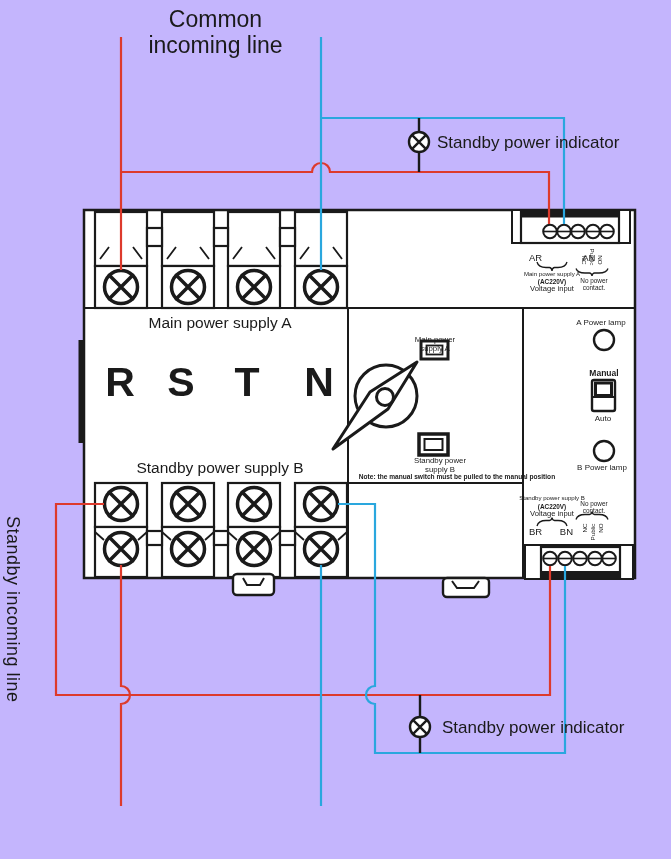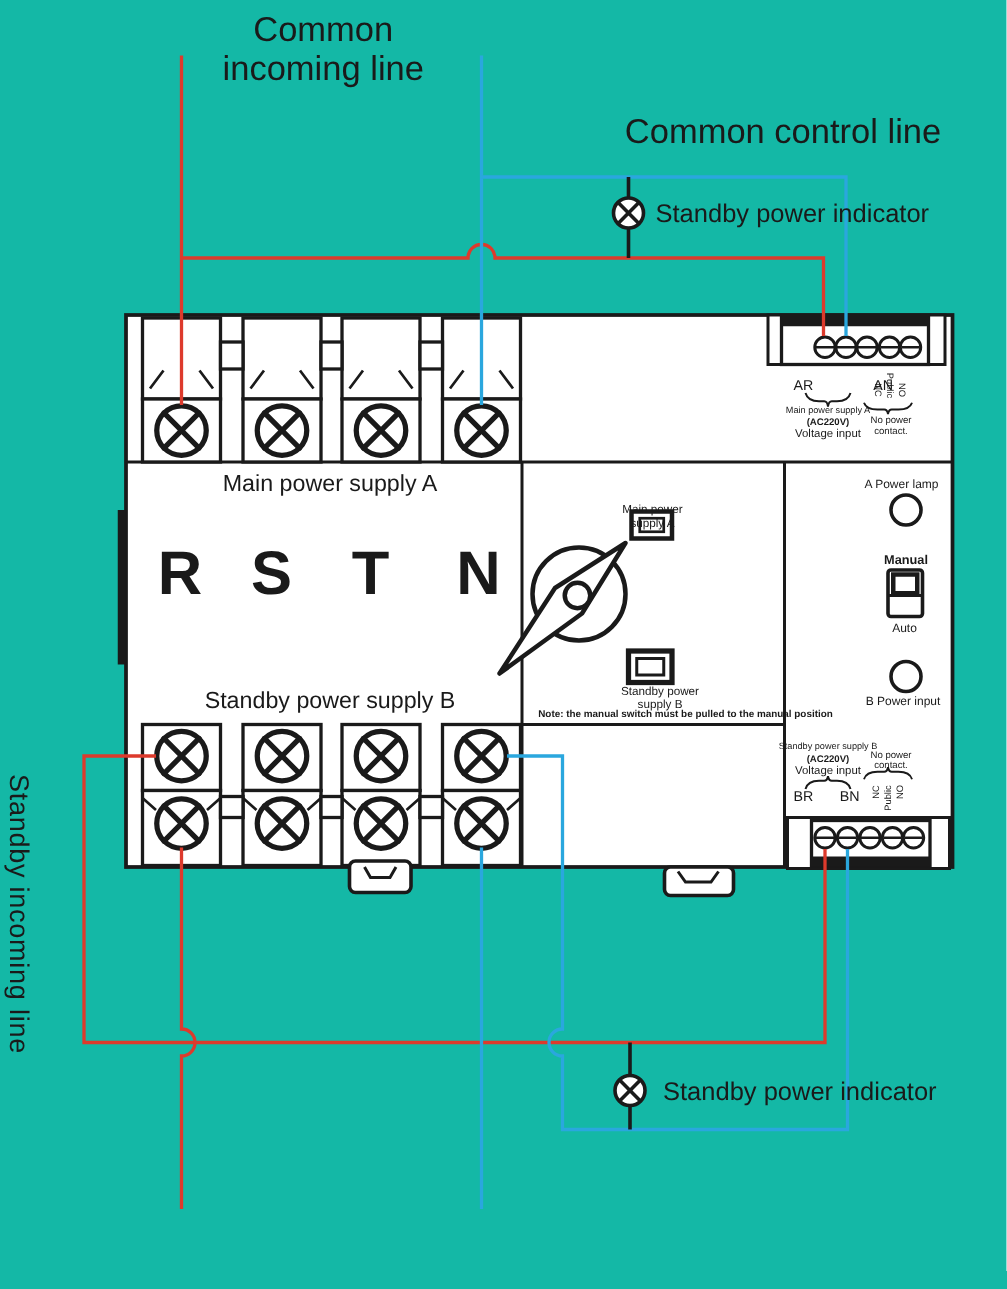--- a/index.html
+++ b/index.html
@@ -1,16 +1,16 @@
 <!DOCTYPE html>
 <html><head>
 <meta charset="utf-8">
 <style>
   html,body{margin:0;padding:0;background:#ffffff;}
-  #diagram-root{position:relative;width:671px;height:859px;background:#14b8a6;overflow:hidden;
+  #diagram-root{position:relative;width:671px;height:859px;background:#c4b5fd;overflow:hidden;
     font-family:"Liberation Sans",sans-serif;color:#1a1a1a;}
   #wiring-svg{position:absolute;left:0;top:0;}
   .lbl{position:absolute;line-height:1.15;white-space:pre-line;}
   .ctr{text-align:center;}
   .big{font-size:23px;}
   .med{font-size:17px;line-height:1;}
   .bot{font-size:21.5px;}
   .dev{font-size:15.5px;}
   .tiny{font-size:6.2px;line-height:1.2;}
   .tiny2{font-size:6.4px;line-height:1.15;}
@@ -210,42 +210,41 @@
     <g stroke-width="2.4">
       <line x1="420" y1="695" x2="420" y2="753"></line>
       <circle cx="420" cy="727" r="10" fill="#fff"></circle>
       <path d="M412.9 719.9 L427.1 734.1 M427.1 719.9 L412.9 734.1"></path>
     </g>
   </g>
 </svg>
 
 <div class="lbl big ctr" style="left:128px;top:6px;width:175px;">Common
 incoming line</div>
-<div class="lbl big ctr" style="left:402px;top:74px;width:240px;">Common control line</div>
 <div class="lbl med" style="left:437px;top:134px;">Standby power indicator</div>
 <div class="lbl vertical" style="left:2px;top:516px;">Standby incoming line</div>
 <div class="lbl med" style="left:442px;top:719px;">Standby power indicator</div>
 
 <div class="lbl dev ctr" style="left:125px;top:314px;width:190px;">Main power supply A</div>
 <span class="phase" style="left:98px;top:362px;">R</span>
 <span class="phase" style="left:159px;top:362px;">S</span>
 <span class="phase" style="left:225px;top:362px;">T</span>
 <span class="phase" style="left:297px;top:362px;">N</span>
 <div class="lbl dev ctr" style="left:125px;top:459px;width:190px;">Standby power supply B</div>
 
 <div class="lbl ledlbl ctr" style="left:395px;top:314px;width:80px;margin-top:21px;">Main power
 supply A</div>
 <div class="lbl ledlbl ctr" style="left:400px;top:456px;width:80px;">Standby power
 supply B</div>
 <div class="lbl note ctr" style="left:354px;top:473.5px;width:206px;">Note: the manual switch must be pulled to the manual position</div>
 
 <div class="lbl panel8 ctr" style="left:561px;top:319px;width:80px;">A Power lamp</div>
 <div class="lbl panel8 ctr bold" style="left:574px;top:369px;width:60px;font-size:8.5px;">Manual</div>
 <div class="lbl panel8 ctr" style="left:573px;top:415px;width:60px;">Auto</div>
-<div class="lbl panel8 ctr" style="left:562px;top:464px;width:80px;">B Power input</div>
+<div class="lbl panel8 ctr" style="left:562px;top:464px;width:80px;">B Power lamp</div>
 
 <div class="lbl pinrow" style="left:529px;top:253px;width:44px;gap:40px;">
   <span>AR</span>
   <span>AN</span>
 </div>
 <div class="lbl tiny ctr" style="left:515px;top:270px;width:74px;font-size:6.1px;">Main power supply A</div>
 <div class="lbl tiny2 ctr bold" style="left:515px;top:277.5px;width:74px;">(AC220V)</div>
 <div class="lbl tiny3 ctr" style="left:515px;top:285px;width:74px;">Voltage input</div>
 <span class="vtext rot90" style="left:584px;top:260px;">NC</span>
 <span class="vtext rot90" style="left:592px;top:256.5px;">Public</span>

